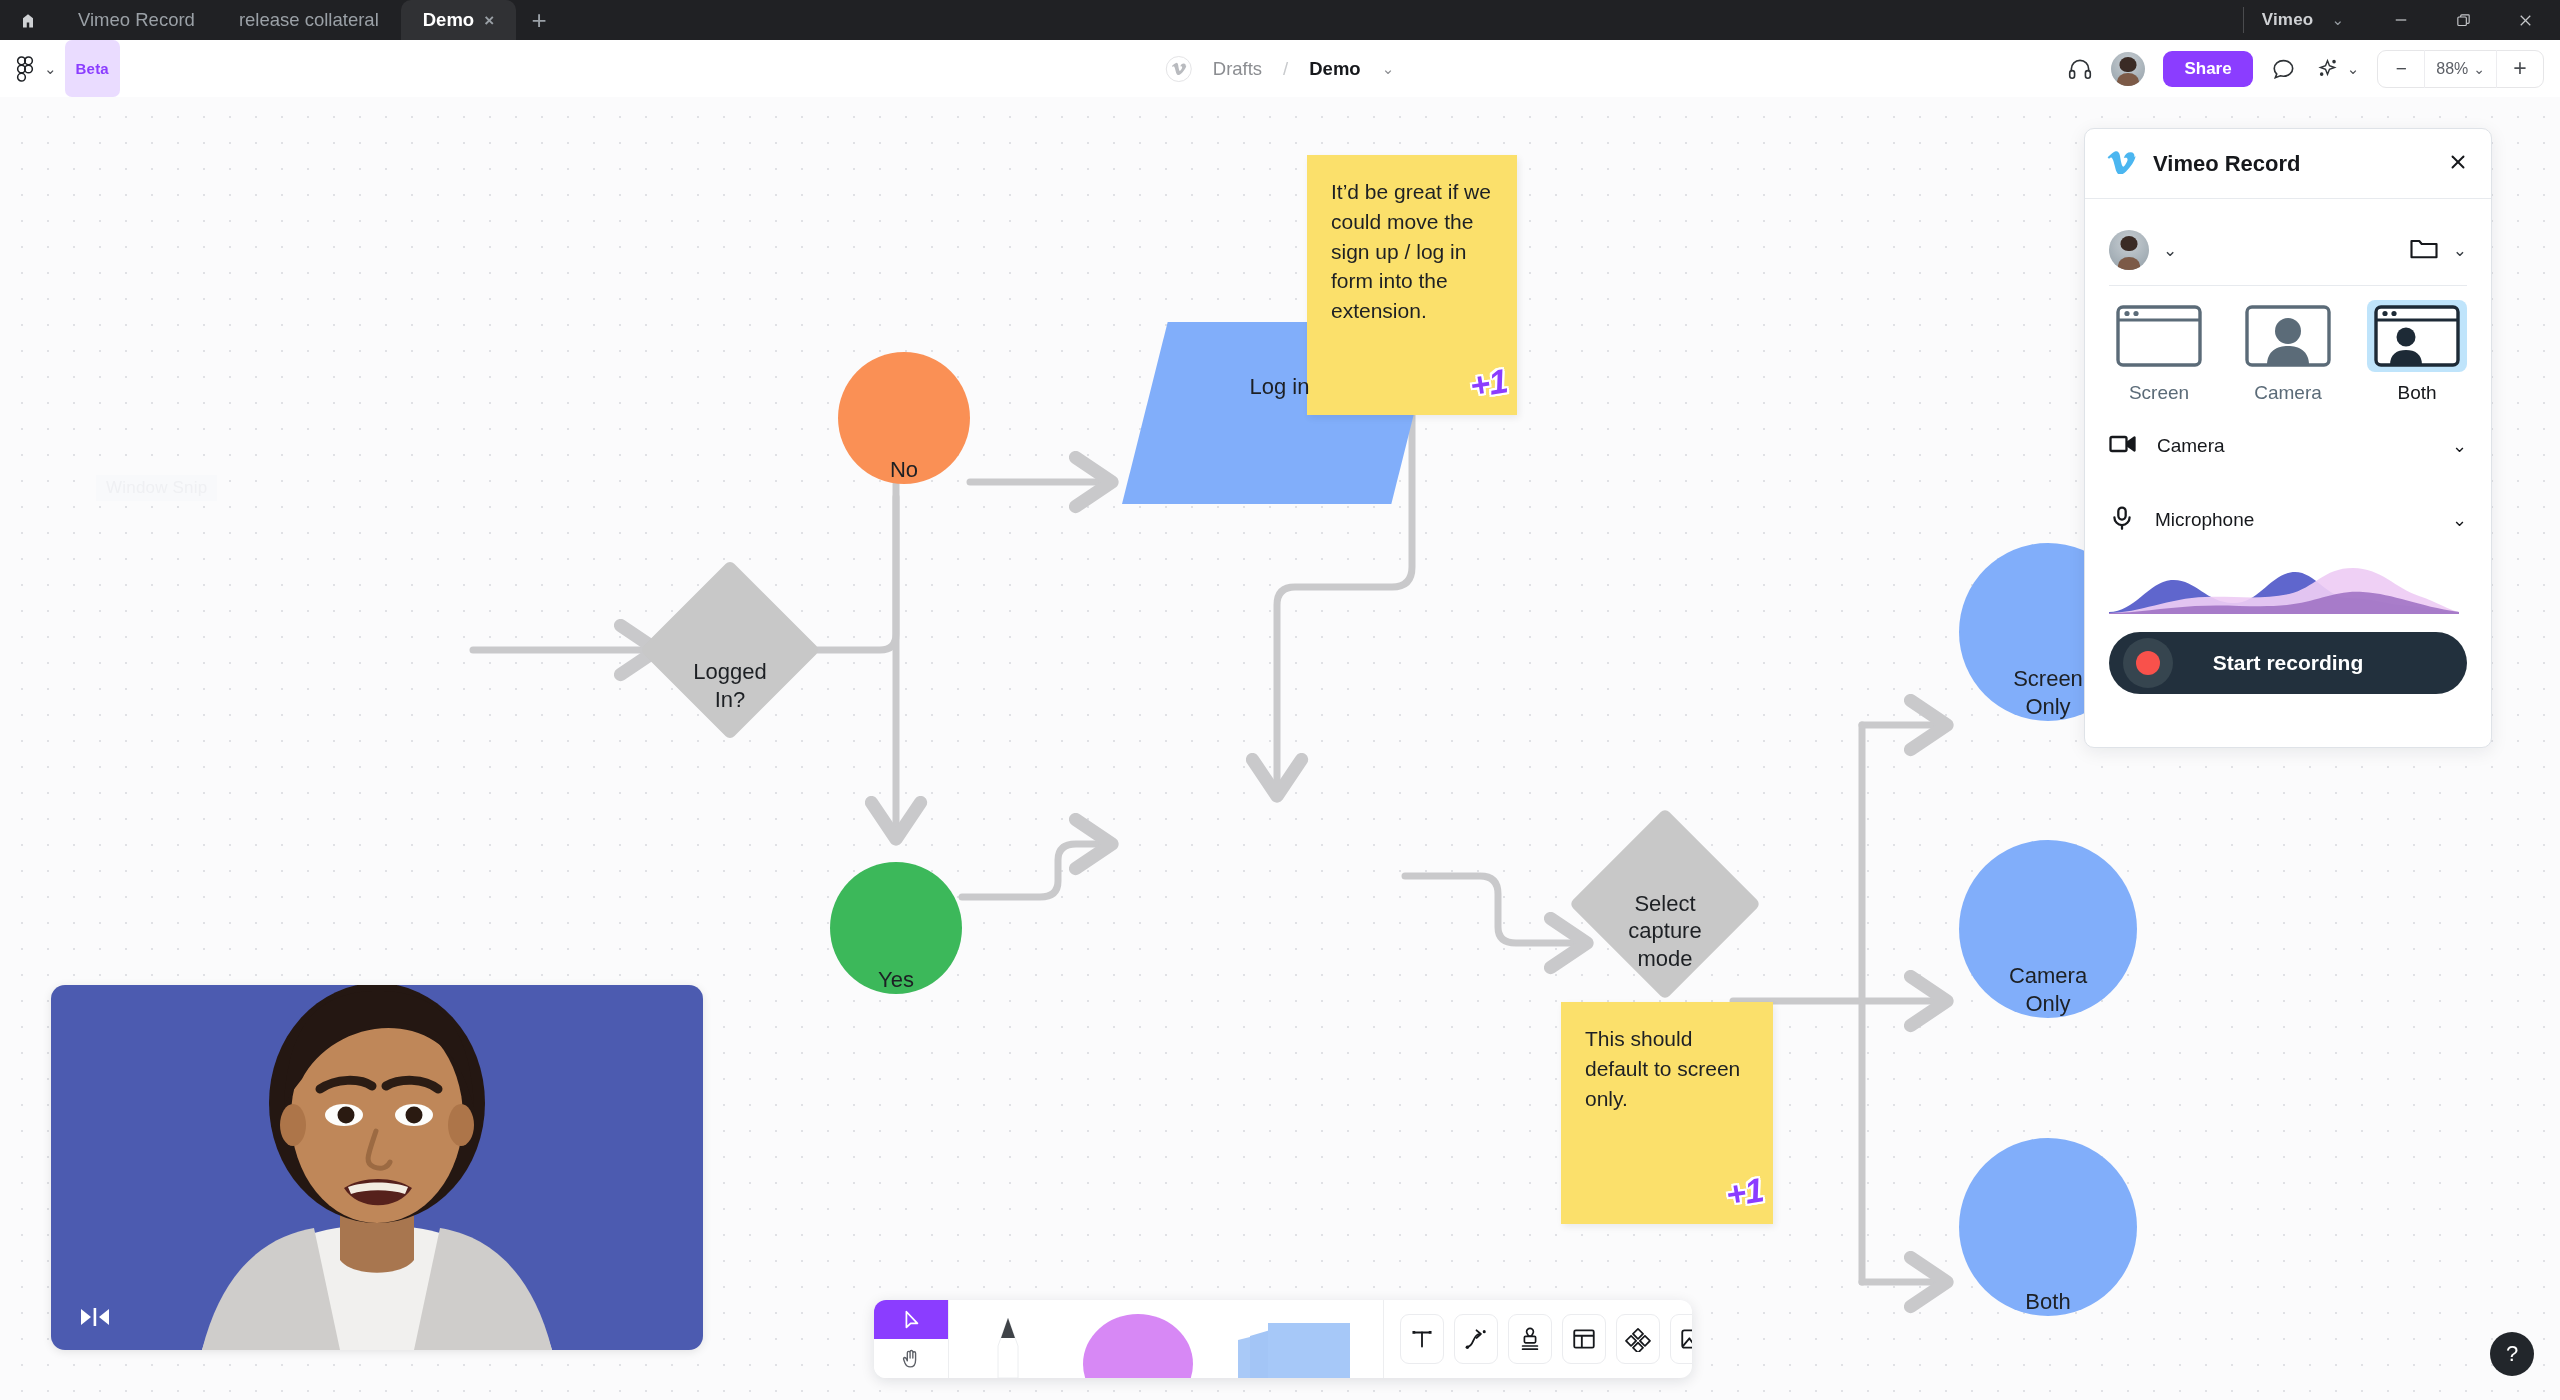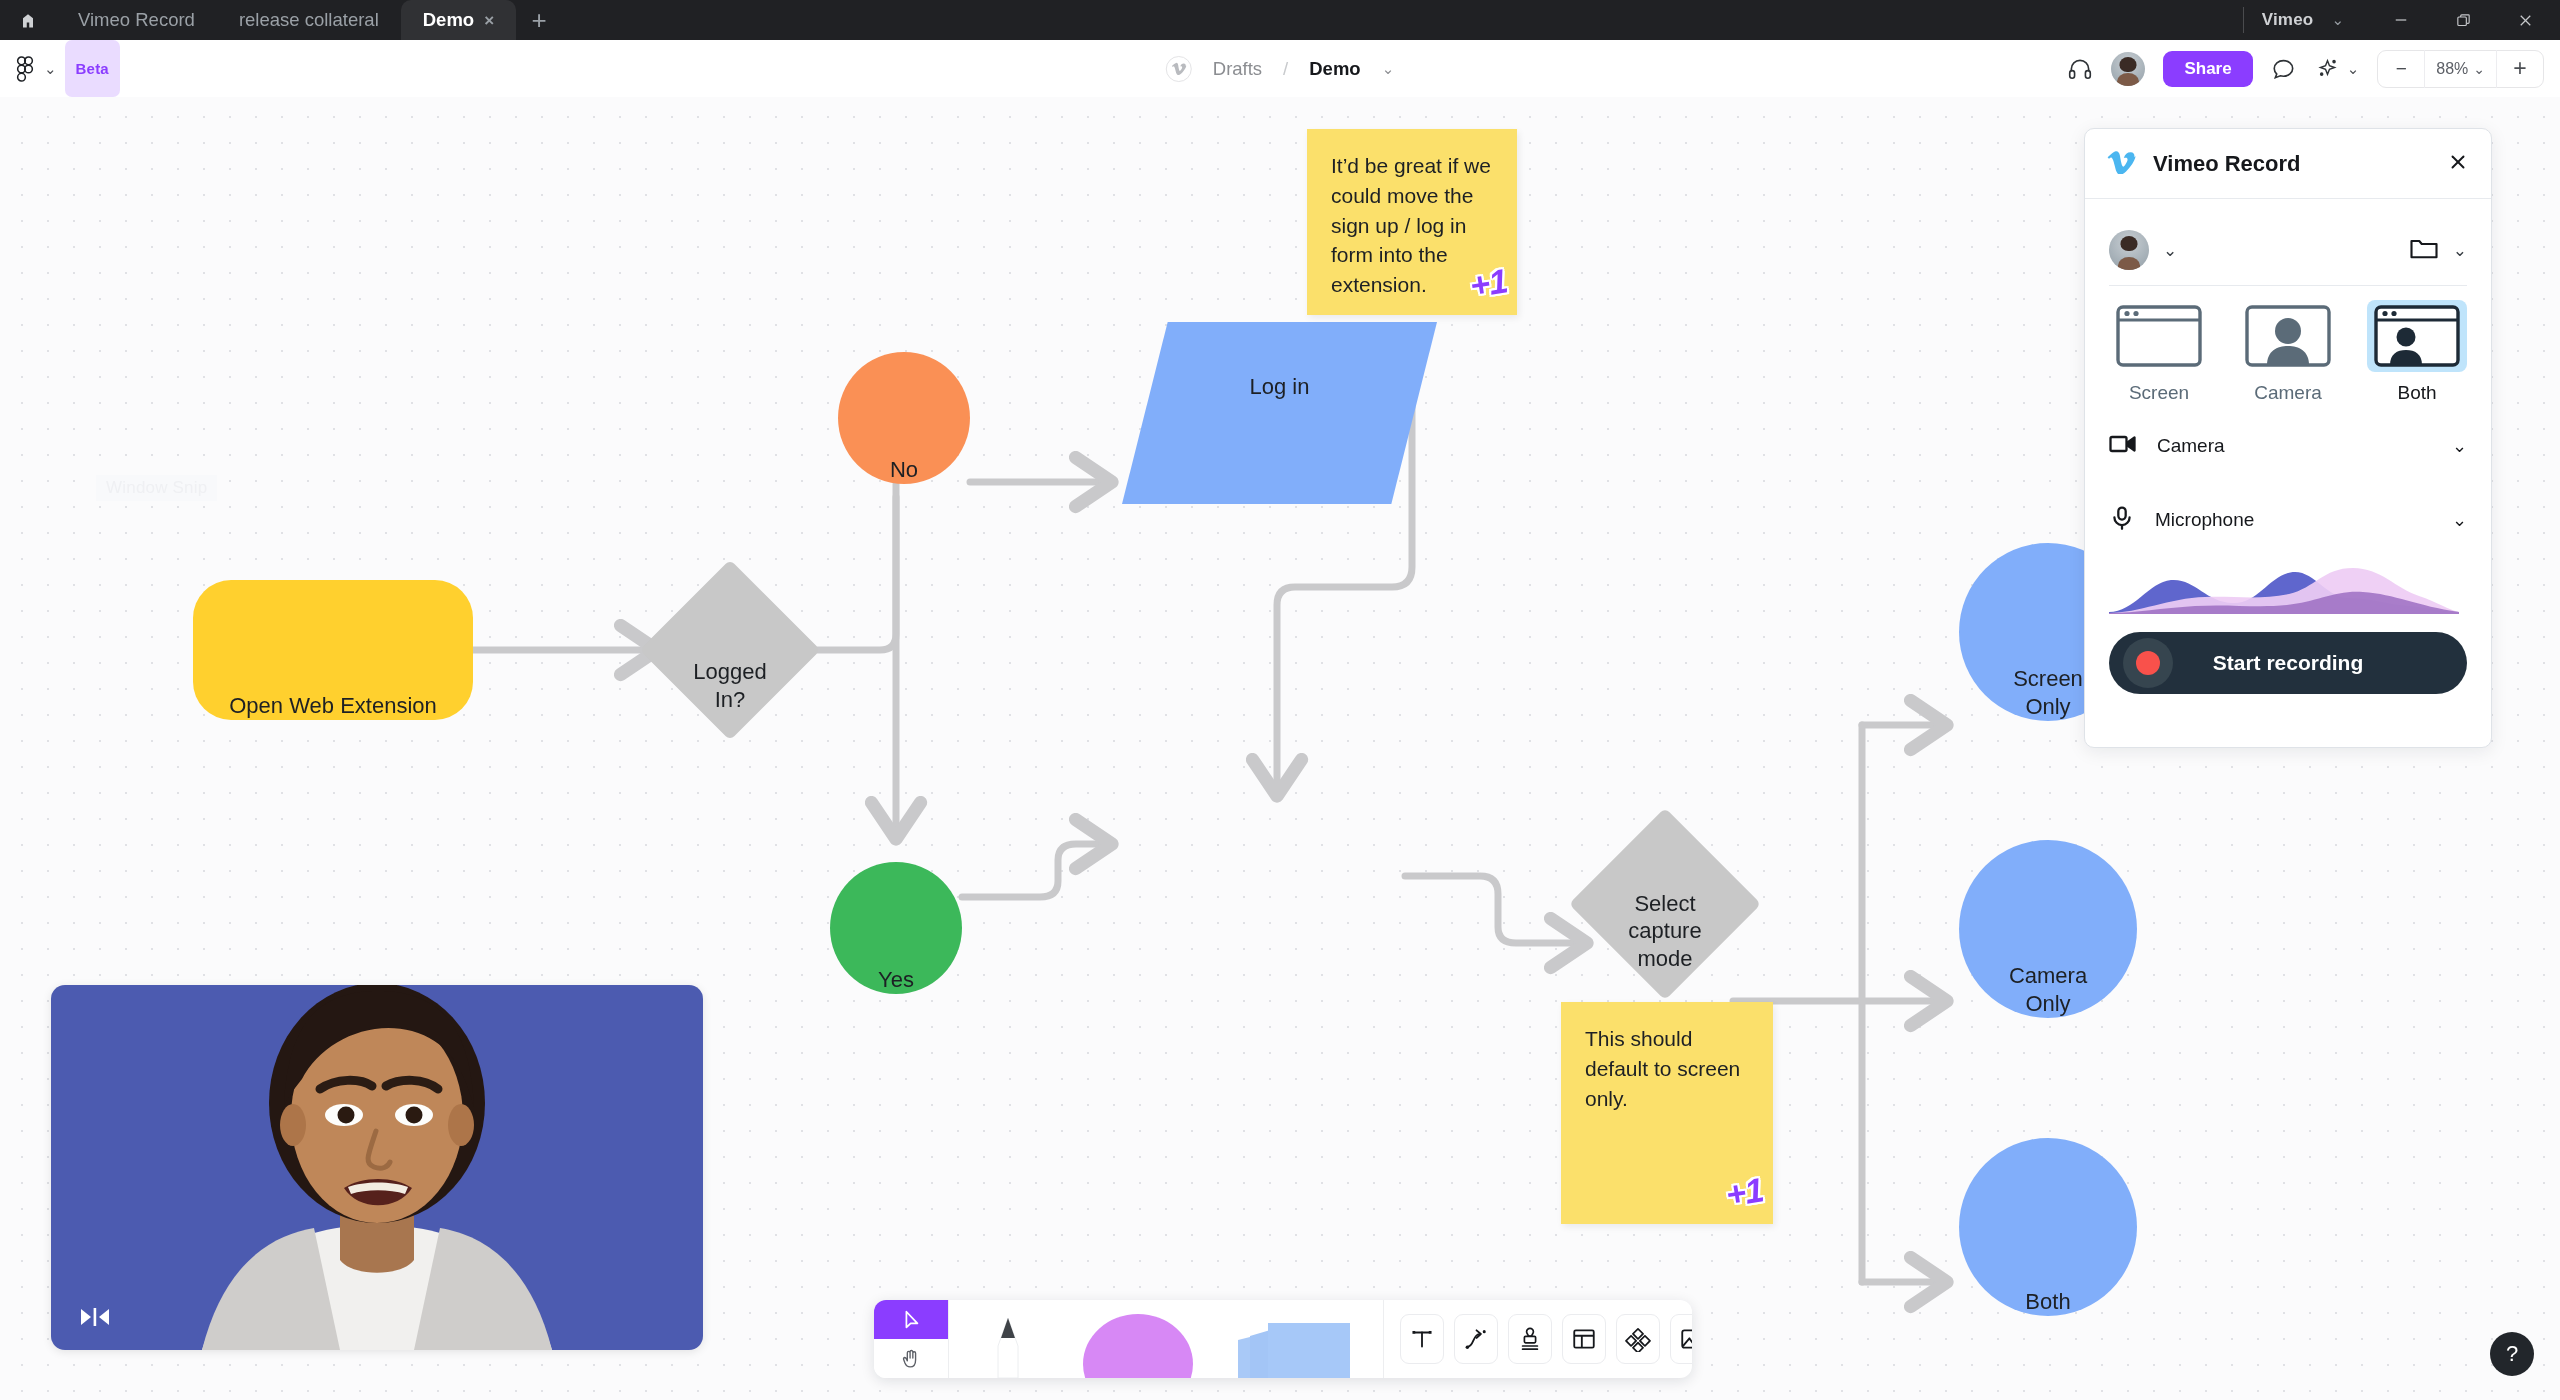--- a/index.html
+++ b/index.html
@@ -342,23 +342,20 @@
         <path d="M1862 628 L 1862 1185"></path>
 
         <path d="M1862 628 L 1940 628" marker-end="url(#ar)"></path>
 
         <path d="M1862 904 L 1940 904" marker-end="url(#ar)"></path>
 
         <path d="M1862 1185 L 1940 1185" marker-end="url(#ar)"></path>
       </g>
     </svg>
 
-    <div class="node n-round" style="left:193px; top:483px; width:280px; height:140px; background:#ffd02e; font-size:22px;">
-      <span>Open Web Extension</span>
-    </div>
 
     <div class="node n-diamond" style="left:666px; top:489px; width:128px; height:128px; font-size:22px;">
       <div class="diamond-shape"></div>
       <span class="diamond-label" style="white-space:pre-line">Logged
 In?</span>
     </div>
 
     <div class="node n-circle" style="left:838px; top:255px; width:132px; height:132px; background:#fa9055; font-size:22px;">
       <span>No</span>
     </div>
@@ -387,21 +384,21 @@
 
     <div class="node n-circle" style="left:1959px; top:743px; width:178px; height:178px; background:#81aefa; font-size:22px;">
       <span style="white-space:pre-line">Camera
 Only</span>
     </div>
 
     <div class="node n-circle" style="left:1959px; top:1041px; width:178px; height:178px; background:#81aefa; font-size:22px;">
       <span>Both</span>
     </div>
 
-    <div class="sticky" style="left:1307px; top:32px; width:210px; height:186px; font-size:21px;padding-left:24px;">
+    <div class="sticky" style="left:1307px; top:58px; width:210px; height:260px; font-size:21px;padding-left:24px;">
       <span>It’d be great if we could move the sign up / log in form into the extension.</span>
       <span class="plusone">+1</span>
     </div>
 
     <div class="sticky" style="left:1561px; top:905px; width:212px; height:222px; font-size:21px;">
       <span>This should default to screen only.</span>
       <span class="plusone">+1</span>
     </div>
 
     <div class="cambubble" style="top:888px">

